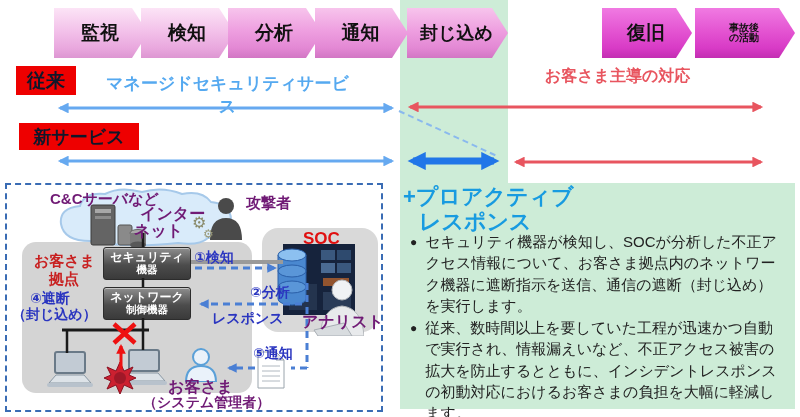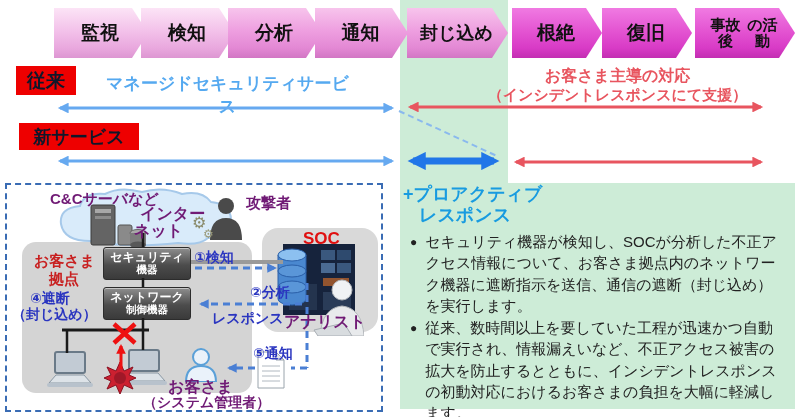--- a/index.html
+++ b/index.html
@@ -12,21 +12,21 @@
   .green-panel{left:400px;top:183px;width:395px;height:226px;background:var(--green-bg);}
 
   
   .chev{position:absolute;top:8px;height:50px;display:flex;align-items:center;justify-content:center;
         padding-right:14px;box-sizing:border-box;font-weight:bold;font-size:19px;color:#111;
         clip-path:polygon(0 0,calc(100% - 16px) 0,100% 50%,calc(100% - 16px) 100%,0 100%);
         filter:drop-shadow(1px 1px 1px rgba(140,40,120,.45));z-index:3;padding-left:12px;}
   .t1{background:linear-gradient(180deg,#fce4f6 0%,#f3c2ea 45%,#e9a8de 80%,#dd96d2 100%);}
   .t2{background:linear-gradient(180deg,#f7c4ec 0%,#ee9fe0 45%,#e388d4 80%,#d276c4 100%);}
   .t3{background:linear-gradient(180deg,#f07ae2 0%,#e455d2 45%,#d83bc6 80%,#c32eb2 100%);}
-  .chev .two{display:flex;flex-direction:row;line-height:1.05;font-size:15px;text-align:center;align-items:center;}
+  .chev .two{display:flex;flex-direction:column;line-height:1.05;font-size:10px;text-align:center;align-items:center;}
 
   
   .redbox{position:absolute;background:var(--label-red);color:#0f172a;font-weight:bold;
           display:flex;align-items:center;justify-content:center;z-index:4;}
   .svc-blue{position:absolute;color:var(--service-blue);font-weight:bold;font-size:17px;
             text-align:center;z-index:4;}
   .cust-red{position:absolute;color:var(--customer-red);font-weight:bold;font-size:16px;
             text-align:center;line-height:1.25;z-index:4;}
 
   
@@ -44,21 +44,21 @@
           border:1px solid #2c2c2c;box-shadow:inset 0 1px 0 #c6c6c6;
           color:#fff;font-weight:bold;display:flex;flex-direction:column;align-items:center;
           justify-content:center;line-height:1.1;}
   .devbox .l1{font-size:12px;} .devbox .l2{font-size:10.5px;}
   .dlabel{position:absolute;font-weight:bold;color:#701a75;z-index:6;white-space:nowrap;}
   .step{position:absolute;font-weight:bold;color:var(--step-blue);font-size:14px;z-index:6;white-space:nowrap;}
   .icon{position:absolute;z-index:3;}
 
   
   .pro-title{position:absolute;left:403px;top:184px;color:var(--proactive-blue);
-             font-weight:bold;font-size:18px;line-height:1.15;z-index:4;}
+             font-weight:bold;font-size:22px;line-height:1.15;z-index:4;}
   .pro-title .ind{margin-left:16px;}
   .bullet{position:absolute;left:410px;width:376px;display:flex;gap:8px;z-index:4;
           font-size:15px;color:#222;line-height:1.42;}
   .bullet .mark{font-size:12px;padding-top:3px;}
 </style>
 </head>
 <body>
 
 <div id="page">
 
@@ -73,40 +73,36 @@
     </div>
   <div class="chev t2" style="left:228px;width:94px;">
       <span>分析</span>
     </div>
   <div class="chev t2" style="left:315px;width:93px;">
       <span>通知</span>
     </div>
   <div class="chev t2" style="left:407px;width:101px;font-size:18px;">
       <span>封じ込め</span>
     </div>
-  <div class="chev t3" style="left:512px;width:90px;">
-      <span>根絶</span>
-    </div>
   <div class="chev t3" style="left:602px;width:90px;">
       <span>復旧</span>
     </div>
   <div class="chev t3" style="left:695px;width:100px;">
     <span class="two">
       <span>事故後</span>
       <span>の活動</span>
     </span>
   </div>
 
   <div class="redbox" style="left:16px;top:66px;width:60px;height:29px;font-size:19px;">
       <span>従来</span>
     </div>
   <div class="svc-blue" style="left:100px;top:72px;width:255px;"><span>マネージドセキュリティサービス</span></div>
   <div class="cust-red" style="left:450px;top:66px;width:335px;">
     <div>お客さま主導の対応</div>
-    <div style="font-size:15px;">（インシデントレスポンスにて支援）</div>
   </div>
   <div class="redbox" style="left:19px;top:123px;width:120px;height:27px;font-size:18px;">
       <span>新サービス</span>
     </div>
 
   <svg id="mid-arrows" class="layer" width="800" height="180">
     <defs>
       <marker id="mb" viewBox="0 0 10 10" refX="8" refY="5" markerWidth="4" markerHeight="3.6" orient="auto-start-reverse">
           <path d="M0 0L10 5L0 10z" fill="#66a9f0"></path>
         </marker>
@@ -256,21 +252,21 @@
 
   <div class="dlabel" style="left:50px;top:190px;font-size:15px;"><span>C&amp;Cサーバなど</span></div>
   <div class="dlabel" style="left:140px;top:204px;font-size:16px;"><span>インター</span></div>
   <div class="dlabel" style="left:134px;top:221px;font-size:16px;"><span>ネット</span></div>
   <div class="dlabel" style="left:246px;top:194px;font-size:15px;"><span>攻撃者</span></div>
   <div class="dlabel" style="left:34px;top:252px;font-size:15px;color:var(--site-red);text-align:center;width:60px;line-height:1.2;z-index:6;">
     <div>お客さま</div>
       <div>拠点</div>
   </div>
   <div class="dlabel" style="left:303px;top:229px;font-size:17px;color:var(--soc-red);"><span>SOC</span></div>
-  <div class="dlabel" style="left:284px;top:312px;font-size:16px;"><span>アナリスト</span></div>
+  <div class="dlabel" style="left:302px;top:312px;font-size:16px;"><span>アナリスト</span></div>
   <div class="step" style="left:194px;top:249px;"><span>①検知</span></div>
   <div class="step" style="left:250px;top:284px;"><span>②分析</span></div>
   <div class="step" style="left:212px;top:310px;"><span>レスポンス</span></div>
   <div class="step" style="left:30px;top:290px;"><span>④遮断</span></div>
   <div class="step" style="left:12px;top:306px;"><span>（封じ込め）</span></div>
   <div class="step" style="left:253px;top:337px;margin-top:8px;"><span>⑤通知</span></div>
   <div class="dlabel" style="left:168px;top:377px;font-size:16px;"><span>お客さま</span></div>
   <div class="dlabel" style="left:143px;top:394px;font-size:14px;"><span>（システム管理者）</span></div>
 
   <div class="pro-title">

